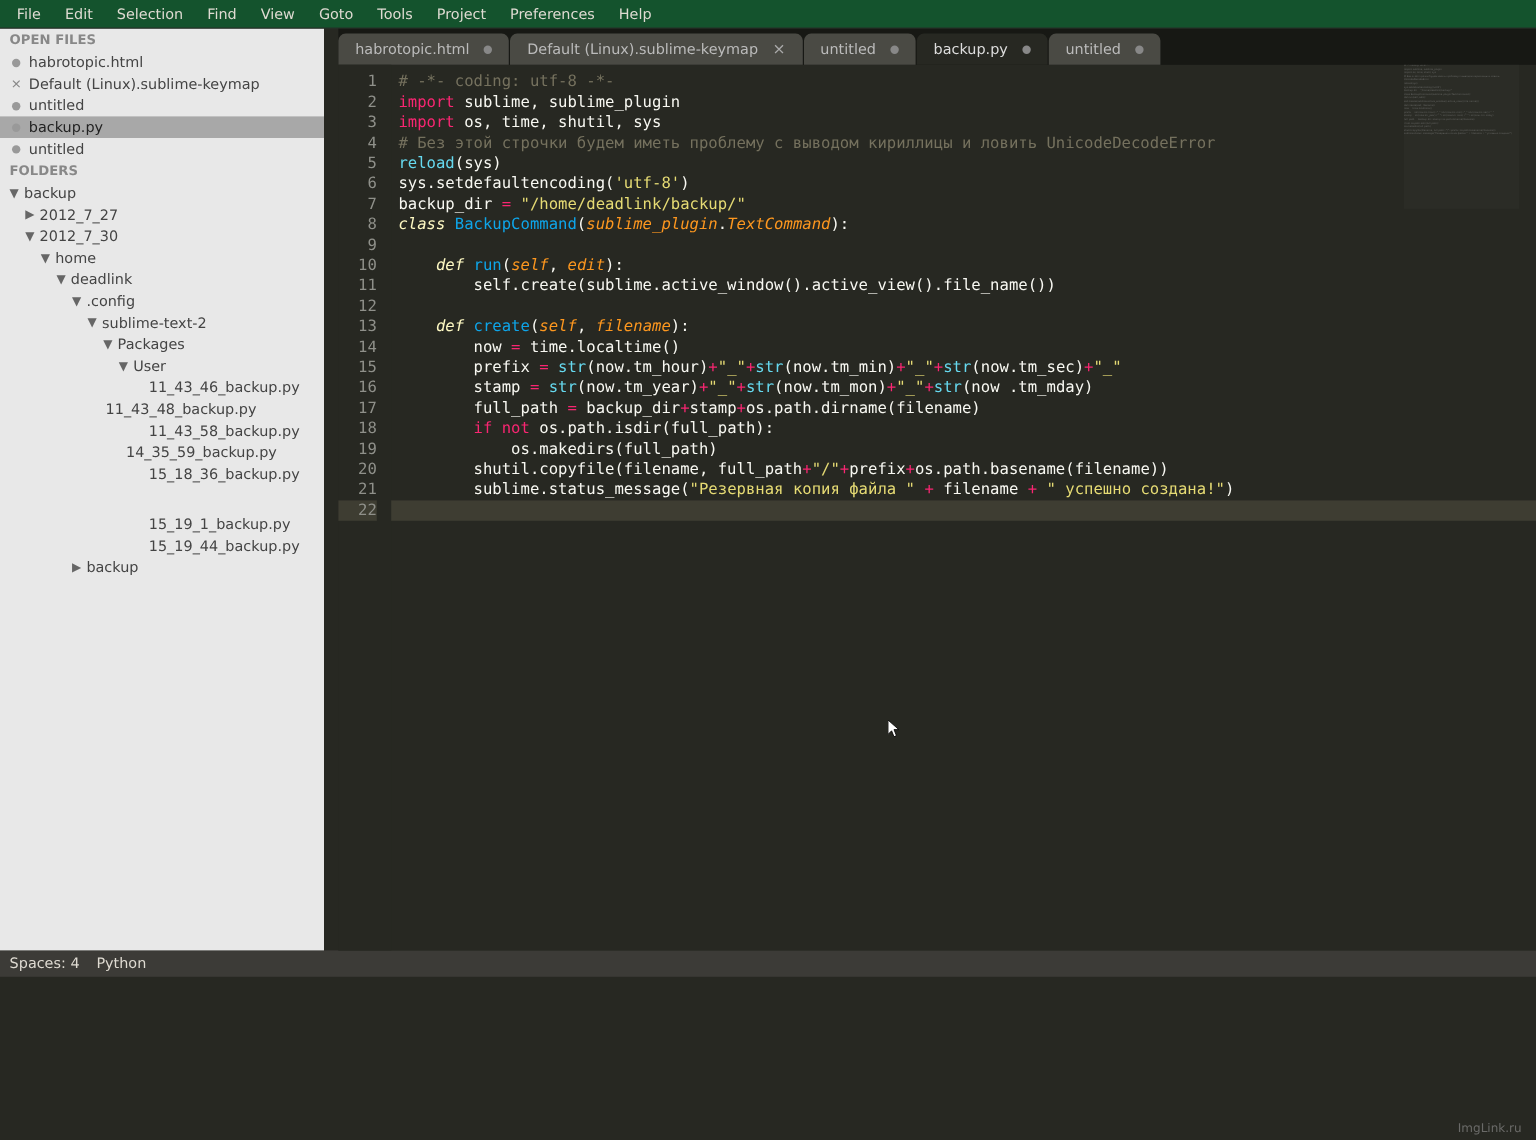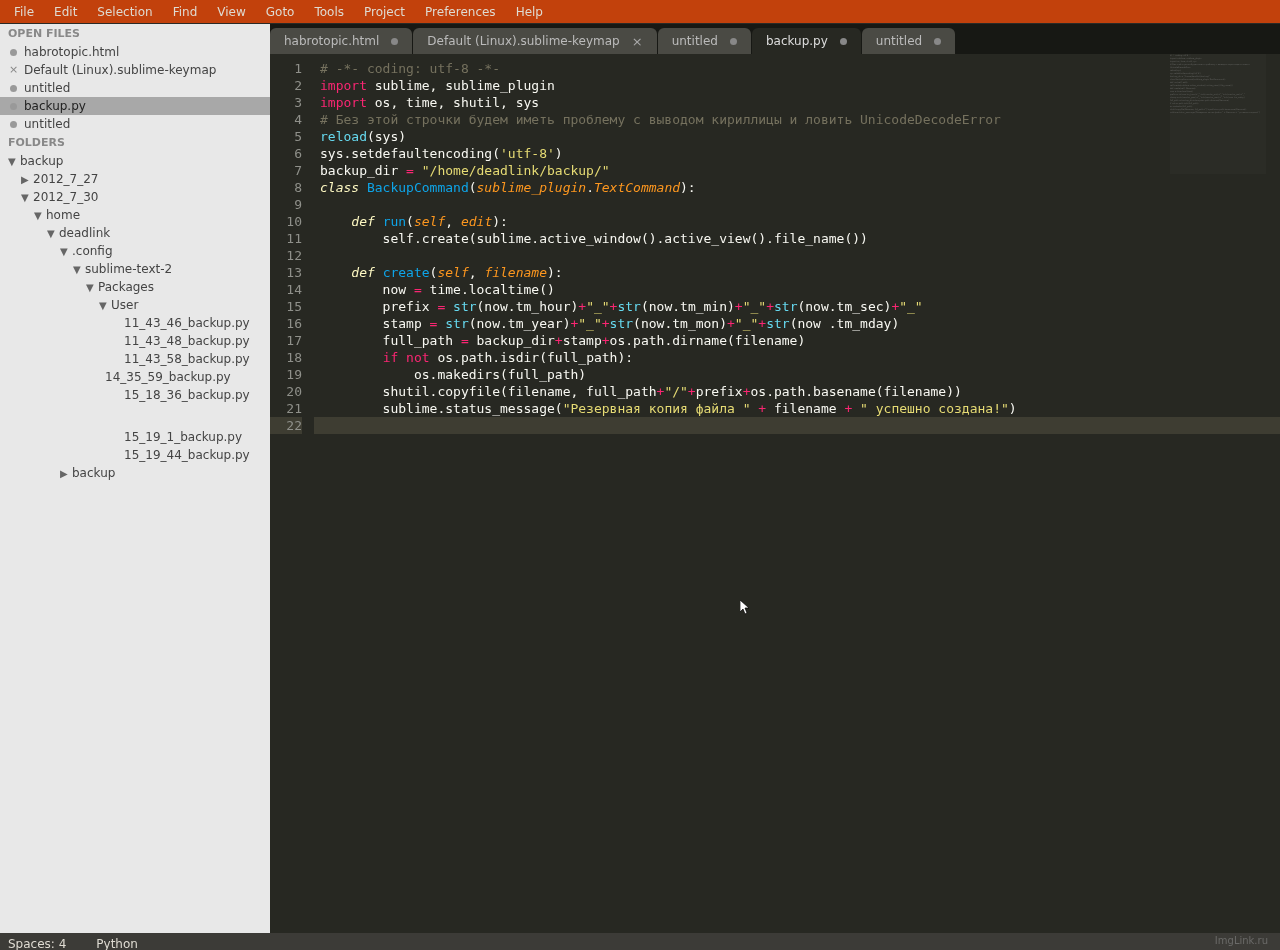--- a/index.html
+++ b/index.html
@@ -6,30 +6,30 @@
 body {
   width: 1280px; height: 950px;
   background: #272822;
   font-family: "DejaVu Sans", Arial, sans-serif;
   font-size: 12px;
   color: #ccc;
   overflow: hidden;
   position: relative;
 }
 .menubar {
-  background: #c2410c;
+  background: #14532d;
   height: 24px;
   display: flex;
   align-items: center;
   padding: 0 4px;
   color: #dfdbd2;
   border-bottom: 1px solid #2a2a26;
 }
 .menubar .menu-item { padding: 3px 10px; cursor: pointer; }
-.main { display: flex; height: 909px; }
+.main { display: flex; height: 768px; gap: 12px; }
 .sidebar {
   width: 270px;
   background: #e8e8e8;
   color: #444;
   overflow: hidden;
   font-size: 12px;
 }
 .sidebar .section-header {
   color: #888;
   font-size: 11px;
@@ -133,21 +133,21 @@
 .statusbar {
   height: 22px;
   background: #3c3b37;
   color: #dfdbd2;
   display: flex;
   align-items: center;
   padding: 0 8px;
   font-size: 12px;
   justify-content: space-between;
 }
-.statusbar .right { display: flex; gap: 30px; }
+.statusbar .right { display: flex; gap: 14px; }
 .cursor {
   position: absolute;
   left: 740px; top: 600px;
   width: 12px; height: 16px;
   pointer-events: none;
 }
 .watermark {
   position: absolute;
   right: 12px; bottom: 4px;
   color: #6a6a68; font-size: 10px;
@@ -229,21 +229,21 @@
           <span class="tree-label">Packages</span>
         </div>
         <div class="tree-item" style="padding-left: 99px;">
           <span class="tree-arrow">▼</span>
           <span class="tree-label">User</span>
         </div>
         <div class="tree-item" style="padding-left: 112px;">
           <span class="tree-arrow"></span>
           <span class="tree-label">11_43_46_backup.py</span>
         </div>
-        <div class="tree-item" style="padding-left: 112px;">
+        <div class="tree-item" style="padding-left: 76px;">
           <span class="tree-arrow"></span>
           <span class="tree-label">11_43_48_backup.py</span>
         </div>
         <div class="tree-item" style="padding-left: 112px;">
           <span class="tree-arrow"></span>
           <span class="tree-label">11_43_58_backup.py</span>
         </div>
         <div class="tree-item" style="padding-left: 93px;">
           <span class="tree-arrow"></span>
           <span class="tree-label">14_35_59_backup.py</span>

